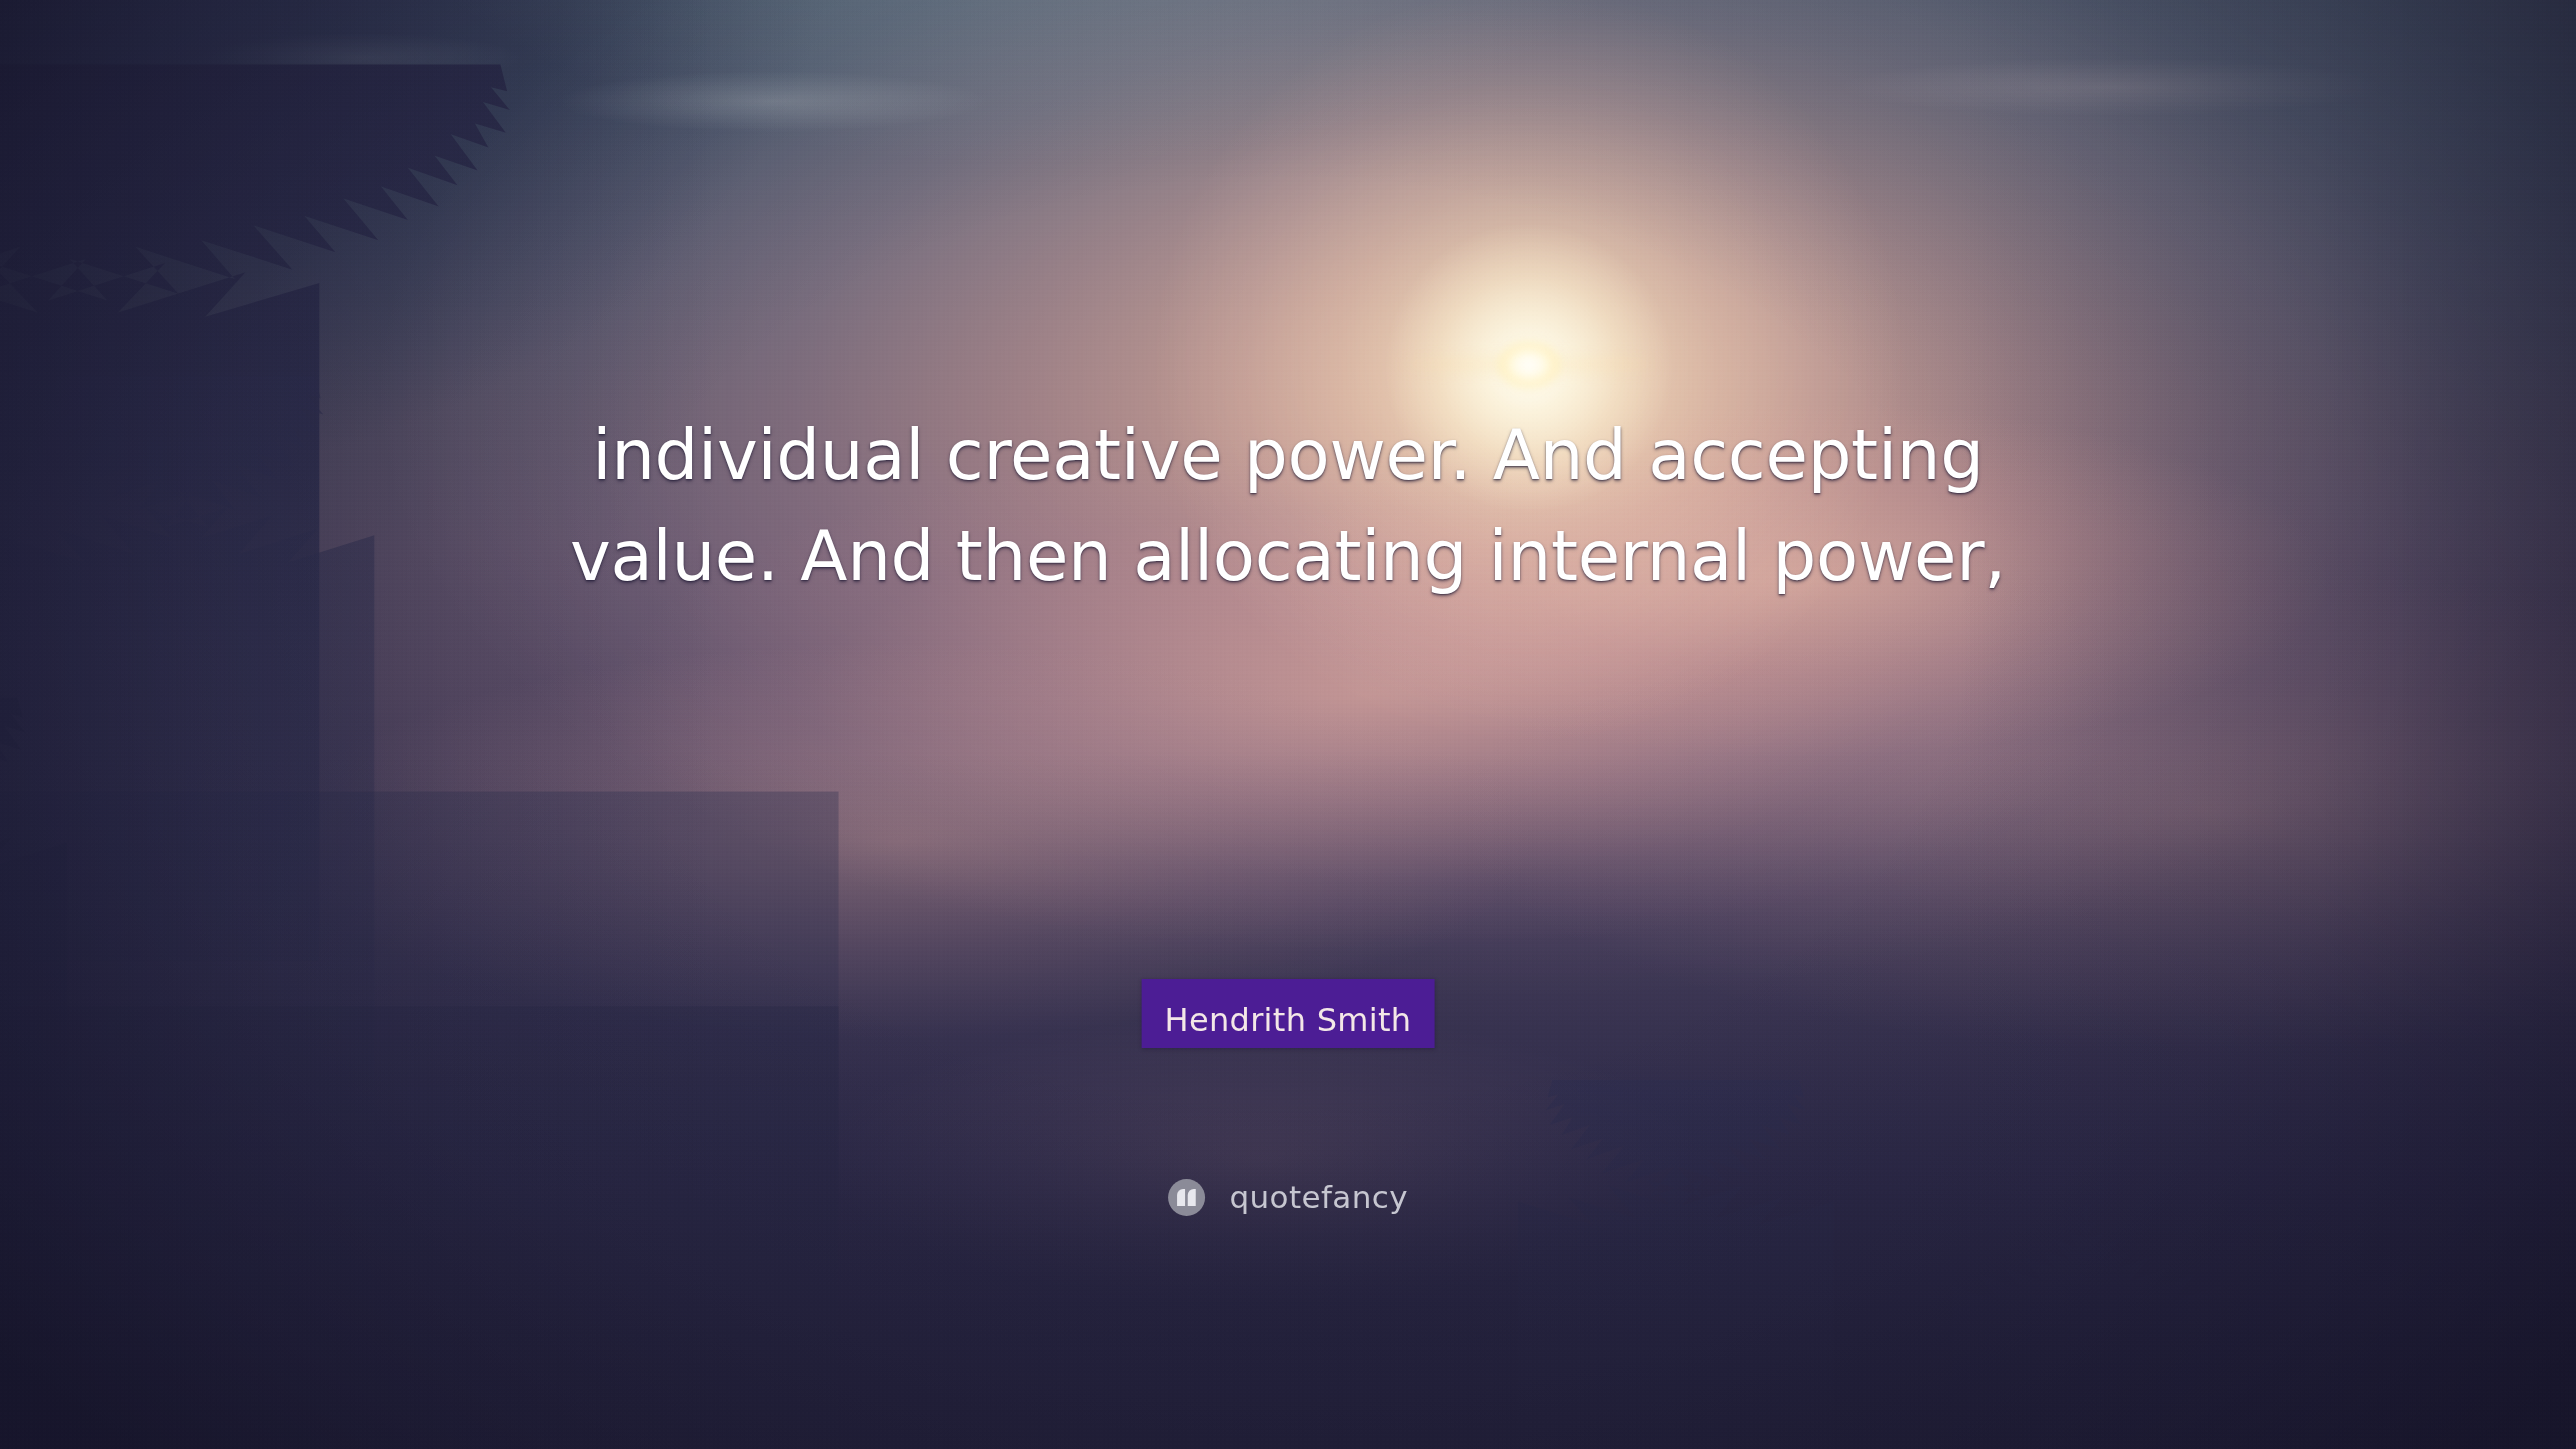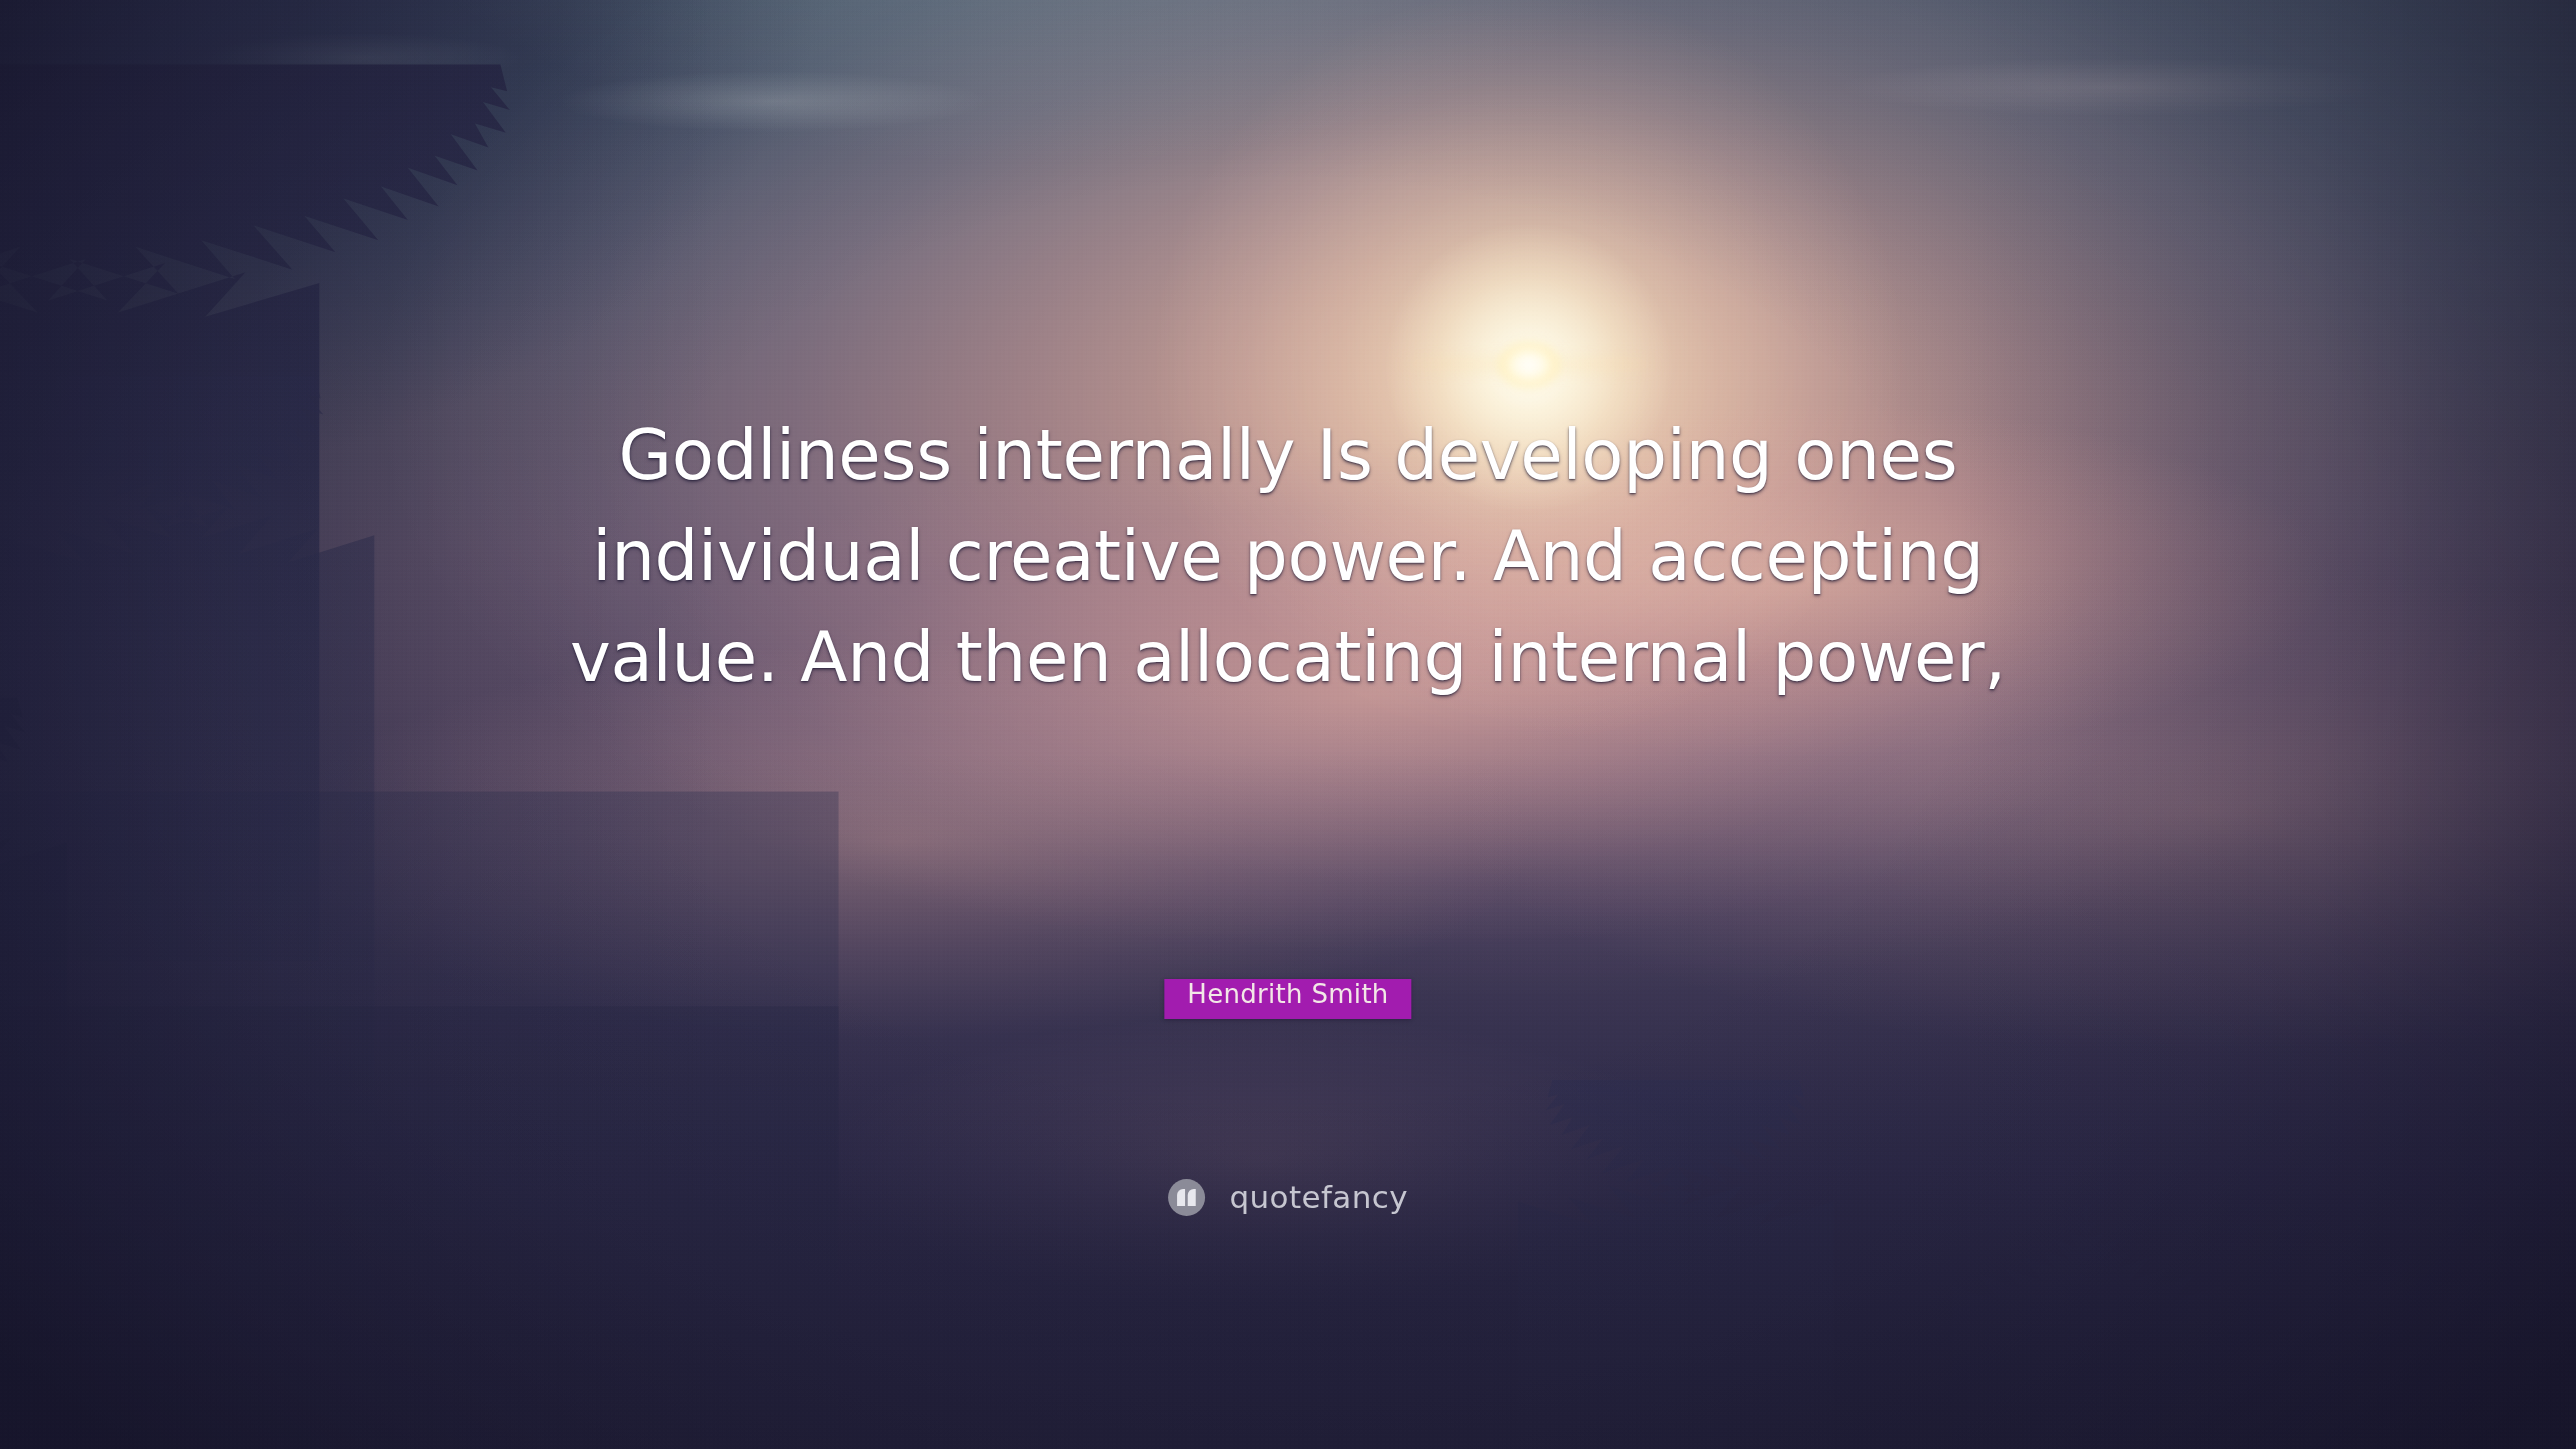--- a/index.html
+++ b/index.html
@@ -234,25 +234,25 @@
     text-shadow:
       0 2px 3.4px rgba(24,20,48,0.55),
       0 0.7px 1.3px rgba(24,20,48,0.40);
   }
 
   .author-badge {
     position: absolute;
     left: 50%;
     transform: translateX(-50%);
     top: 979px;
-    padding: 2px 23px 12px 23px;
-    background: #a21caf;
+    padding: 25px 23px 12px 23px;
+    background: #4c1d95;
     color: #f3e7e7;
     font-family: "DejaVu Sans", "Liberation Sans", sans-serif;
-    font-size: 26px;
+    font-size: 32px;
     line-height: 1;
     letter-spacing: 0.3px;
     white-space: nowrap;
     box-shadow: 0 1.3px 4px rgba(22,18,42,0.40);
   }
 
   .brand {
     position: absolute;
     left: 50%;
     transform: translateX(-50%);
@@ -371,21 +371,20 @@
 
   <div class="bg-layer bottom-darken"></div>
   <div class="bg-layer left-darken"></div>
   <div class="bg-layer right-darken"></div>
   <div class="bg-layer vignette"></div>
   <div class="bg-layer grain"></div>
 
   <div class="content">
 
     <div class="quote-block">
-      <p class="quote-text">Godliness internally Is developing ones</p>
       <p class="quote-text">individual creative power. And accepting</p>
       <p class="quote-text">value. And then allocating internal power,</p>
     </div>
 
     <div class="author-badge">Hendrith Smith</div>
 
     <div class="brand">
       <span class="brand-mark">
         <svg width="20" height="17.4" viewBox="0 0 30 26" xmlns="http://www.w3.org/2000/svg" aria-hidden="true">
           <path d="M0 26 L0 9 A9 9 0 0 1 9 0 L12 0 L12 26 Z" fill="#e8e8ee"></path>

